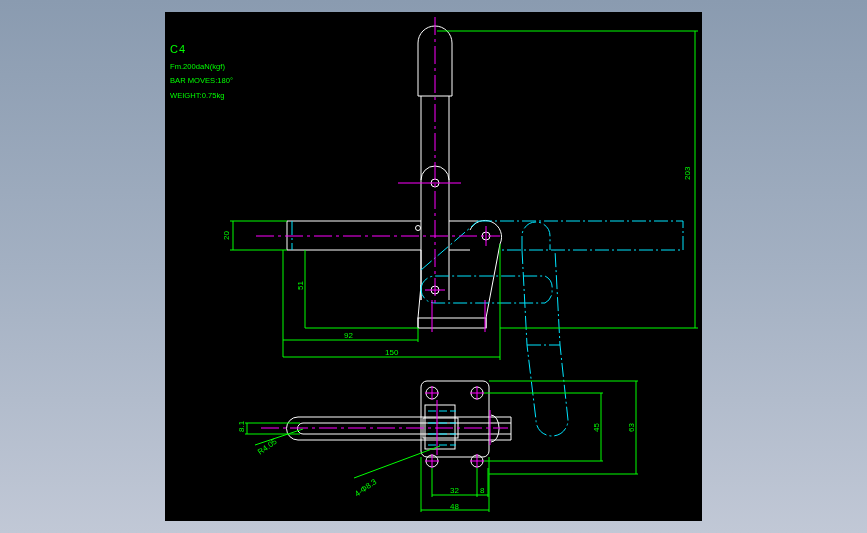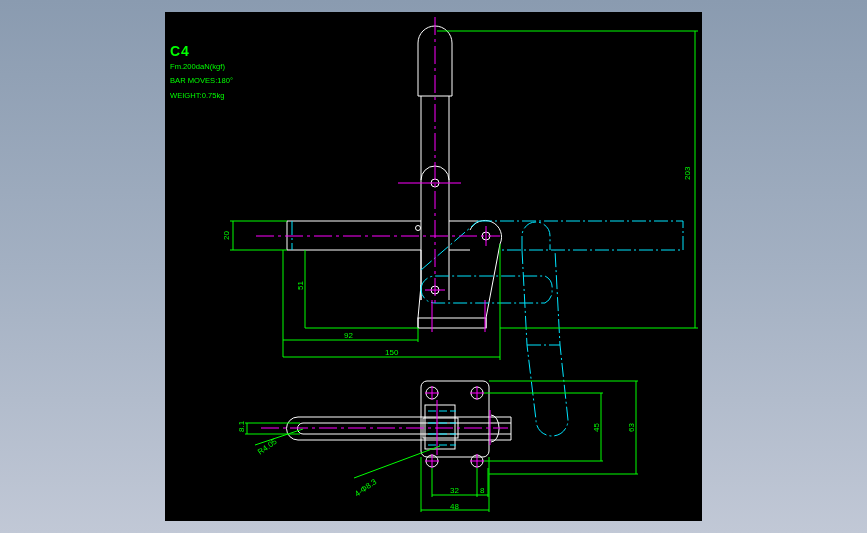--- a/index.html
+++ b/index.html
@@ -10,21 +10,21 @@
       position: relative;
     }
     .canvas {
       position: absolute; left: 165px; top: 12px;
       width: 537px; height: 509px; background: #000;
     }
     .annot {
       position: absolute; color: #00ff00; font-family: "Liberation Sans Narrow", "Liberation Sans", sans-serif;
       white-space: nowrap; line-height: 1;
     }
-    .title-code { left: 5px; top: 32px; font-size: 14px; letter-spacing: 1px; font-weight: bold; }
+    .title-code { left: 5px; top: 32px; font-size: 11px; letter-spacing: 1px; }
     .spec { left: 5px; font-size: 8px; transform: scaleX(0.95); transform-origin: left; }
     .spec1 { top: 51px; }
     .spec2 { top: 65px; }
     .spec3 { top: 80px; }
     svg { position: absolute; left: 0; top: 0; }
     svg text { font-family: "Liberation Sans", sans-serif; font-size: 8px; fill: #00ff00; }
   </style>
 </head>
 <body>
 

